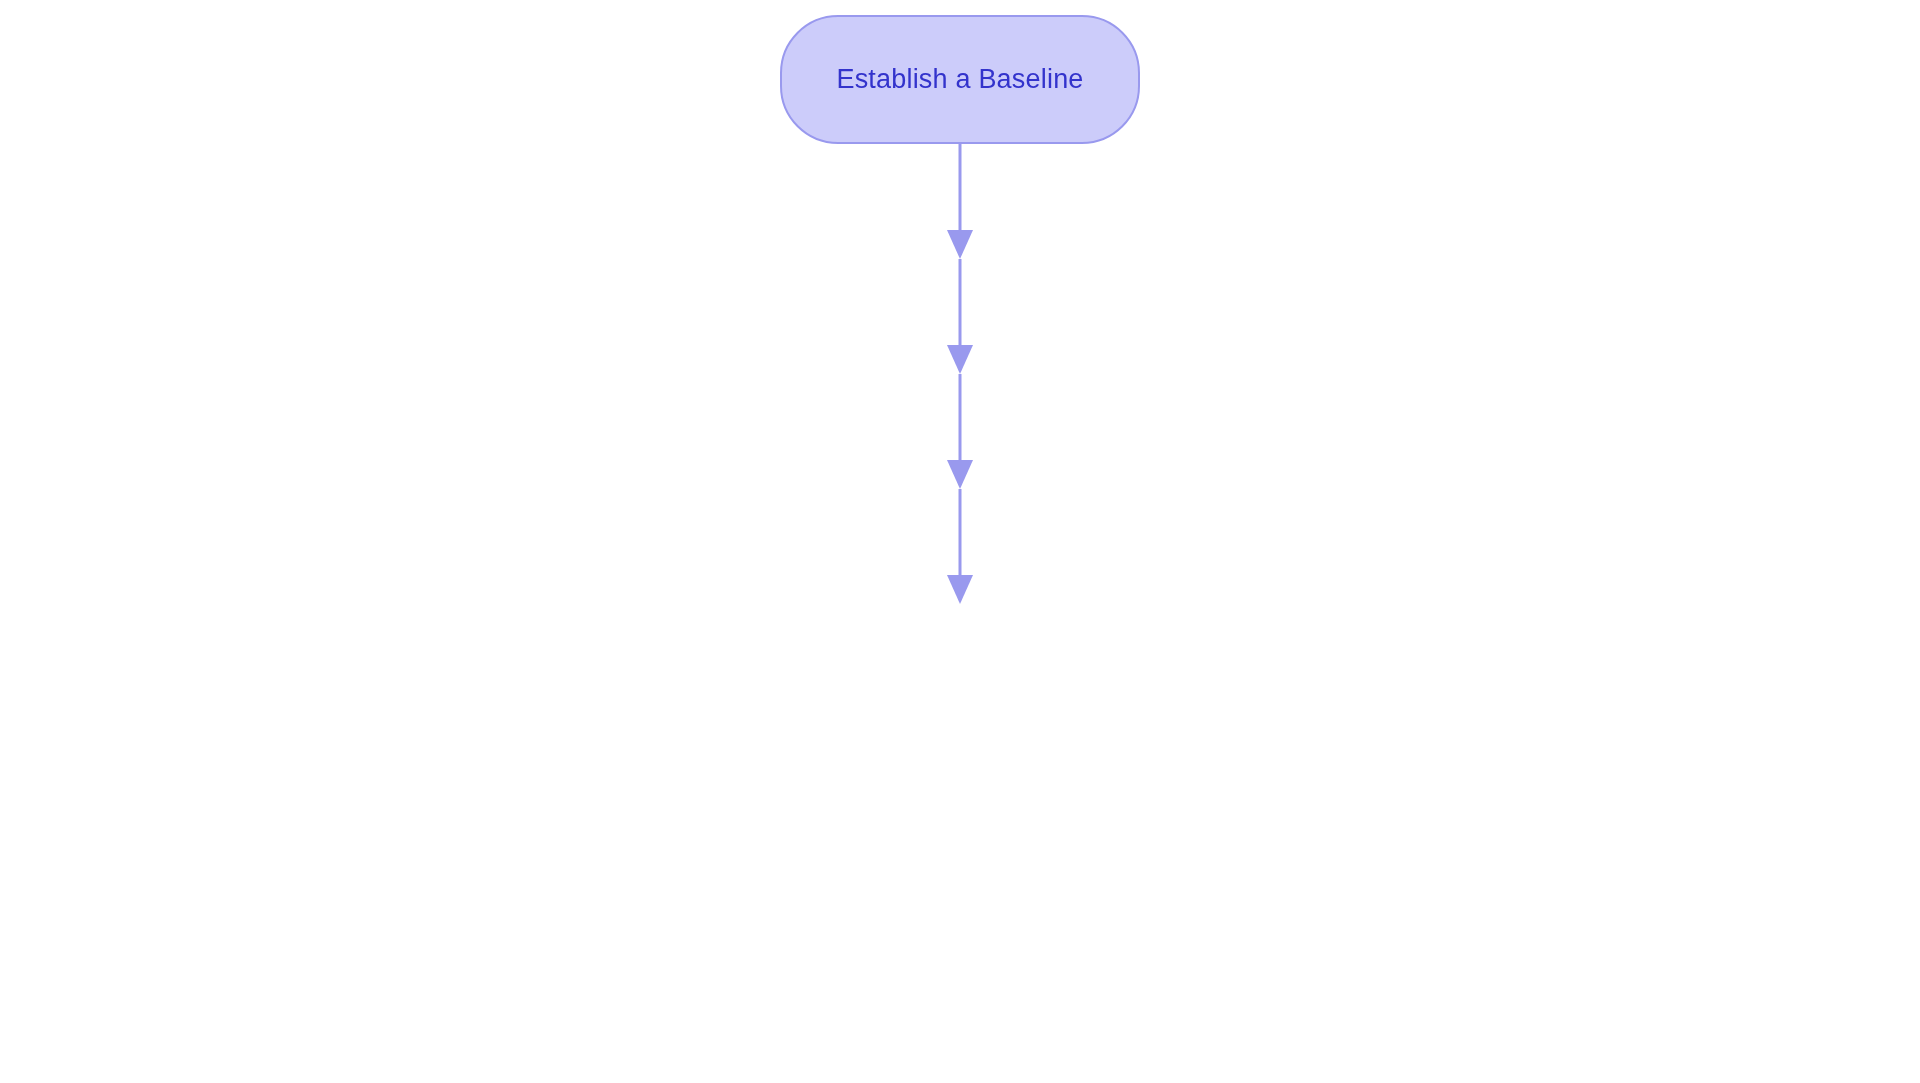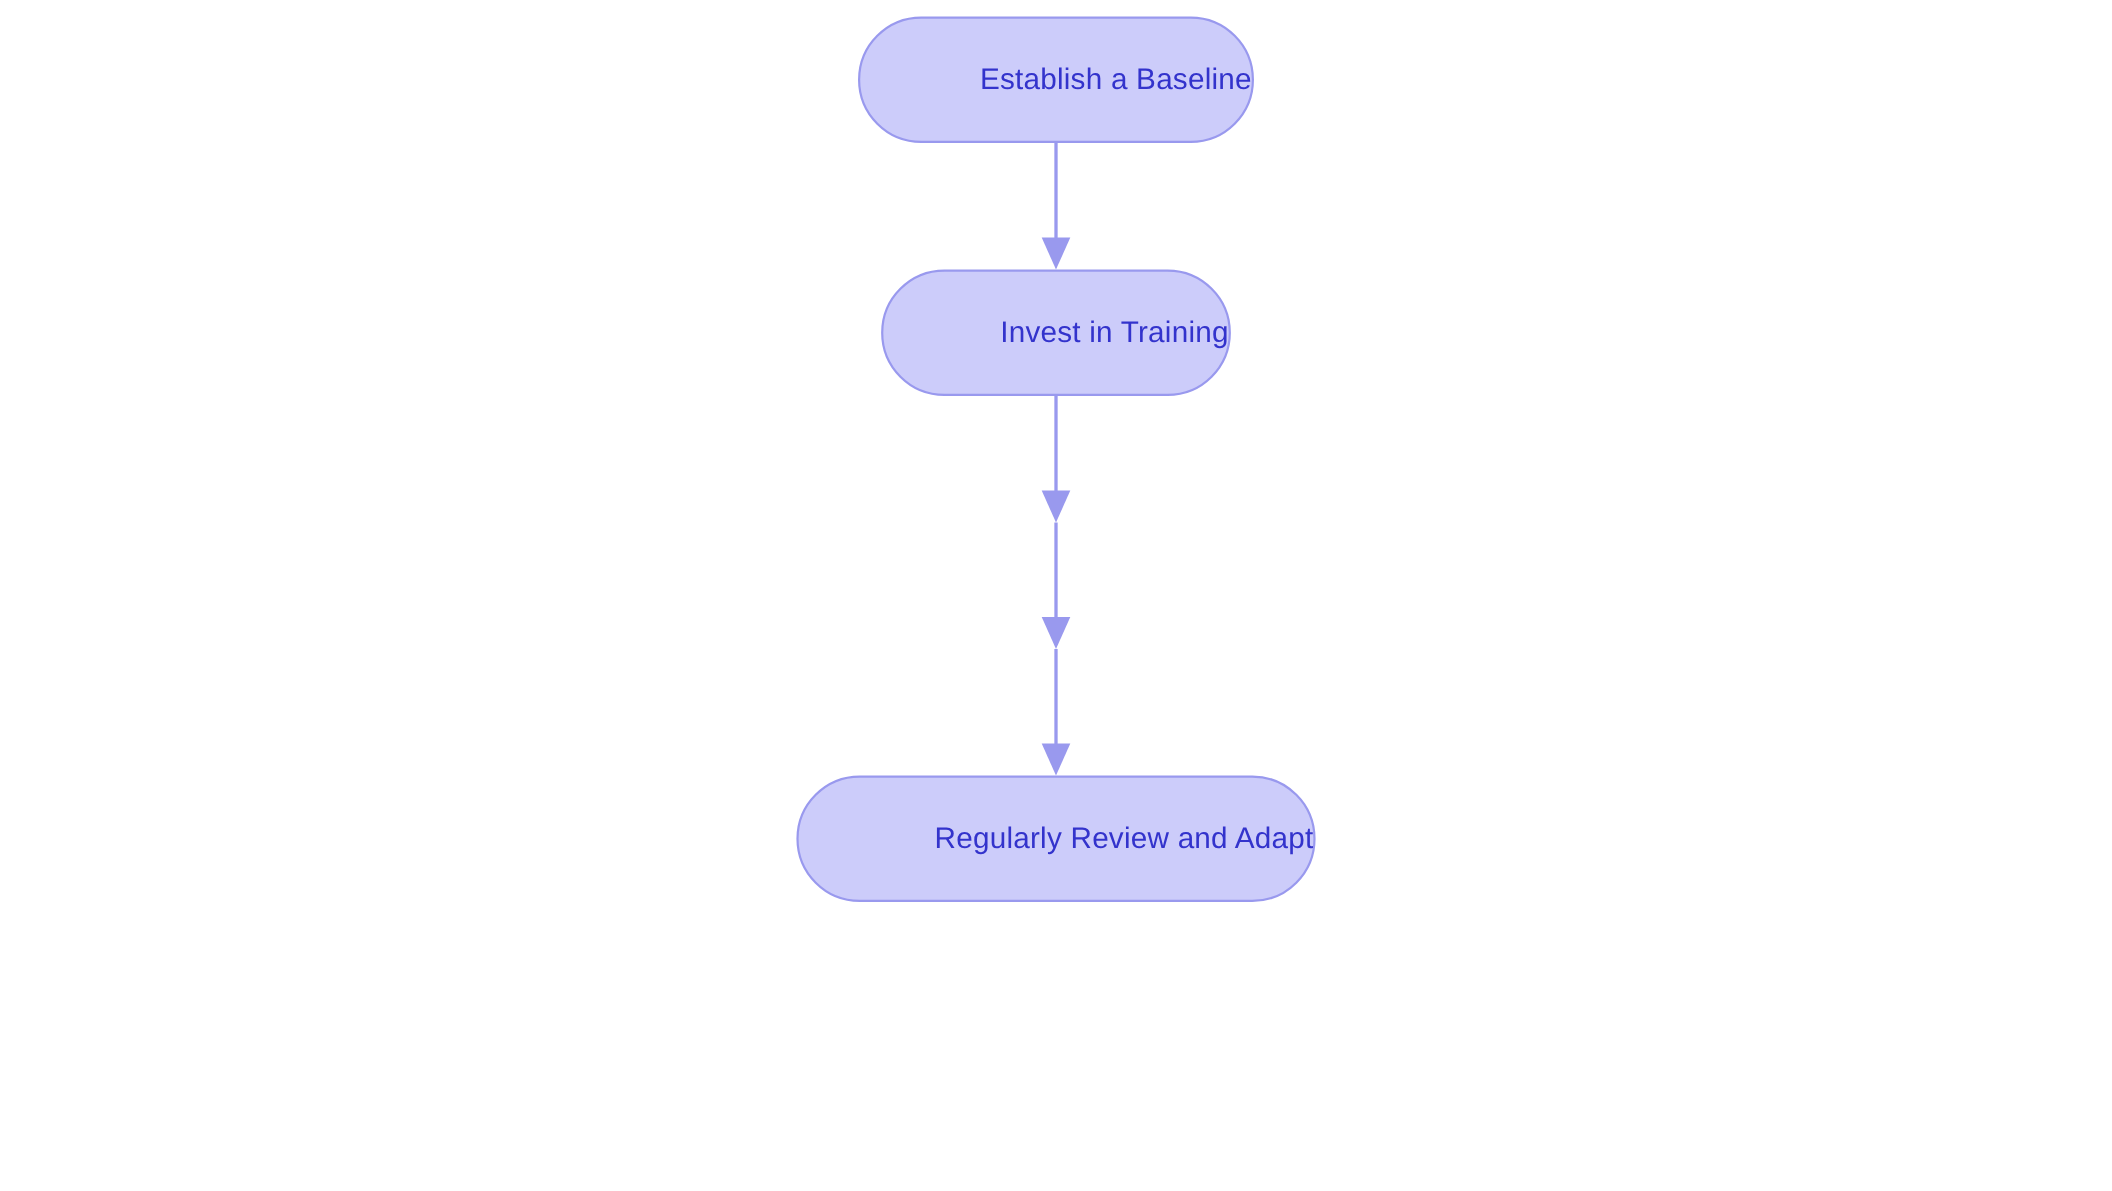--- a/index.html
+++ b/index.html
@@ -31,27 +31,27 @@
     height: 1083px;
     display: flex;
     flex-direction: column;
     align-items: center;
     justify-content: flex-start;
   }
 
   
   .flow-node {
     box-sizing: border-box;
-    height: 115px;
+    height: 129px;
     border-radius: 58px;
     background: #ccccfa;
     border: 2px solid #9999ee;
     display: flex;
     align-items: center;
-    justify-content: flex-end;
+    justify-content: center;
     flex: none;
   }
 
   .flow-node-label {
     color: #3333cc;
     font-family: "Liberation Sans", sans-serif;
     font-size: 27px;
     font-weight: 400;
     line-height: 1;
     letter-spacing: 0.2px;
@@ -102,39 +102,33 @@
 
     <div class="flow-node node-0">
       <span class="flow-node-label">Establish a Baseline</span>
     </div>
 
     <div class="flow-connector">
       <div class="conn-line"></div>
       <div class="conn-head"></div>
     </div>
 
-    <div class="flow-node node-1">
-      <span class="flow-node-label">Invest in Training</span>
-    </div>
 
     <div class="flow-connector">
       <div class="conn-line"></div>
       <div class="conn-head"></div>
     </div>
 
 
     <div class="flow-connector">
       <div class="conn-line"></div>
       <div class="conn-head"></div>
     </div>
 
 
     <div class="flow-connector">
       <div class="conn-line"></div>
       <div class="conn-head"></div>
     </div>
 
-    <div class="flow-node node-4">
-      <span class="flow-node-label">Regularly Review and Adapt</span>
-    </div>
 
   </div>
 </div>
 
 </body></html>

